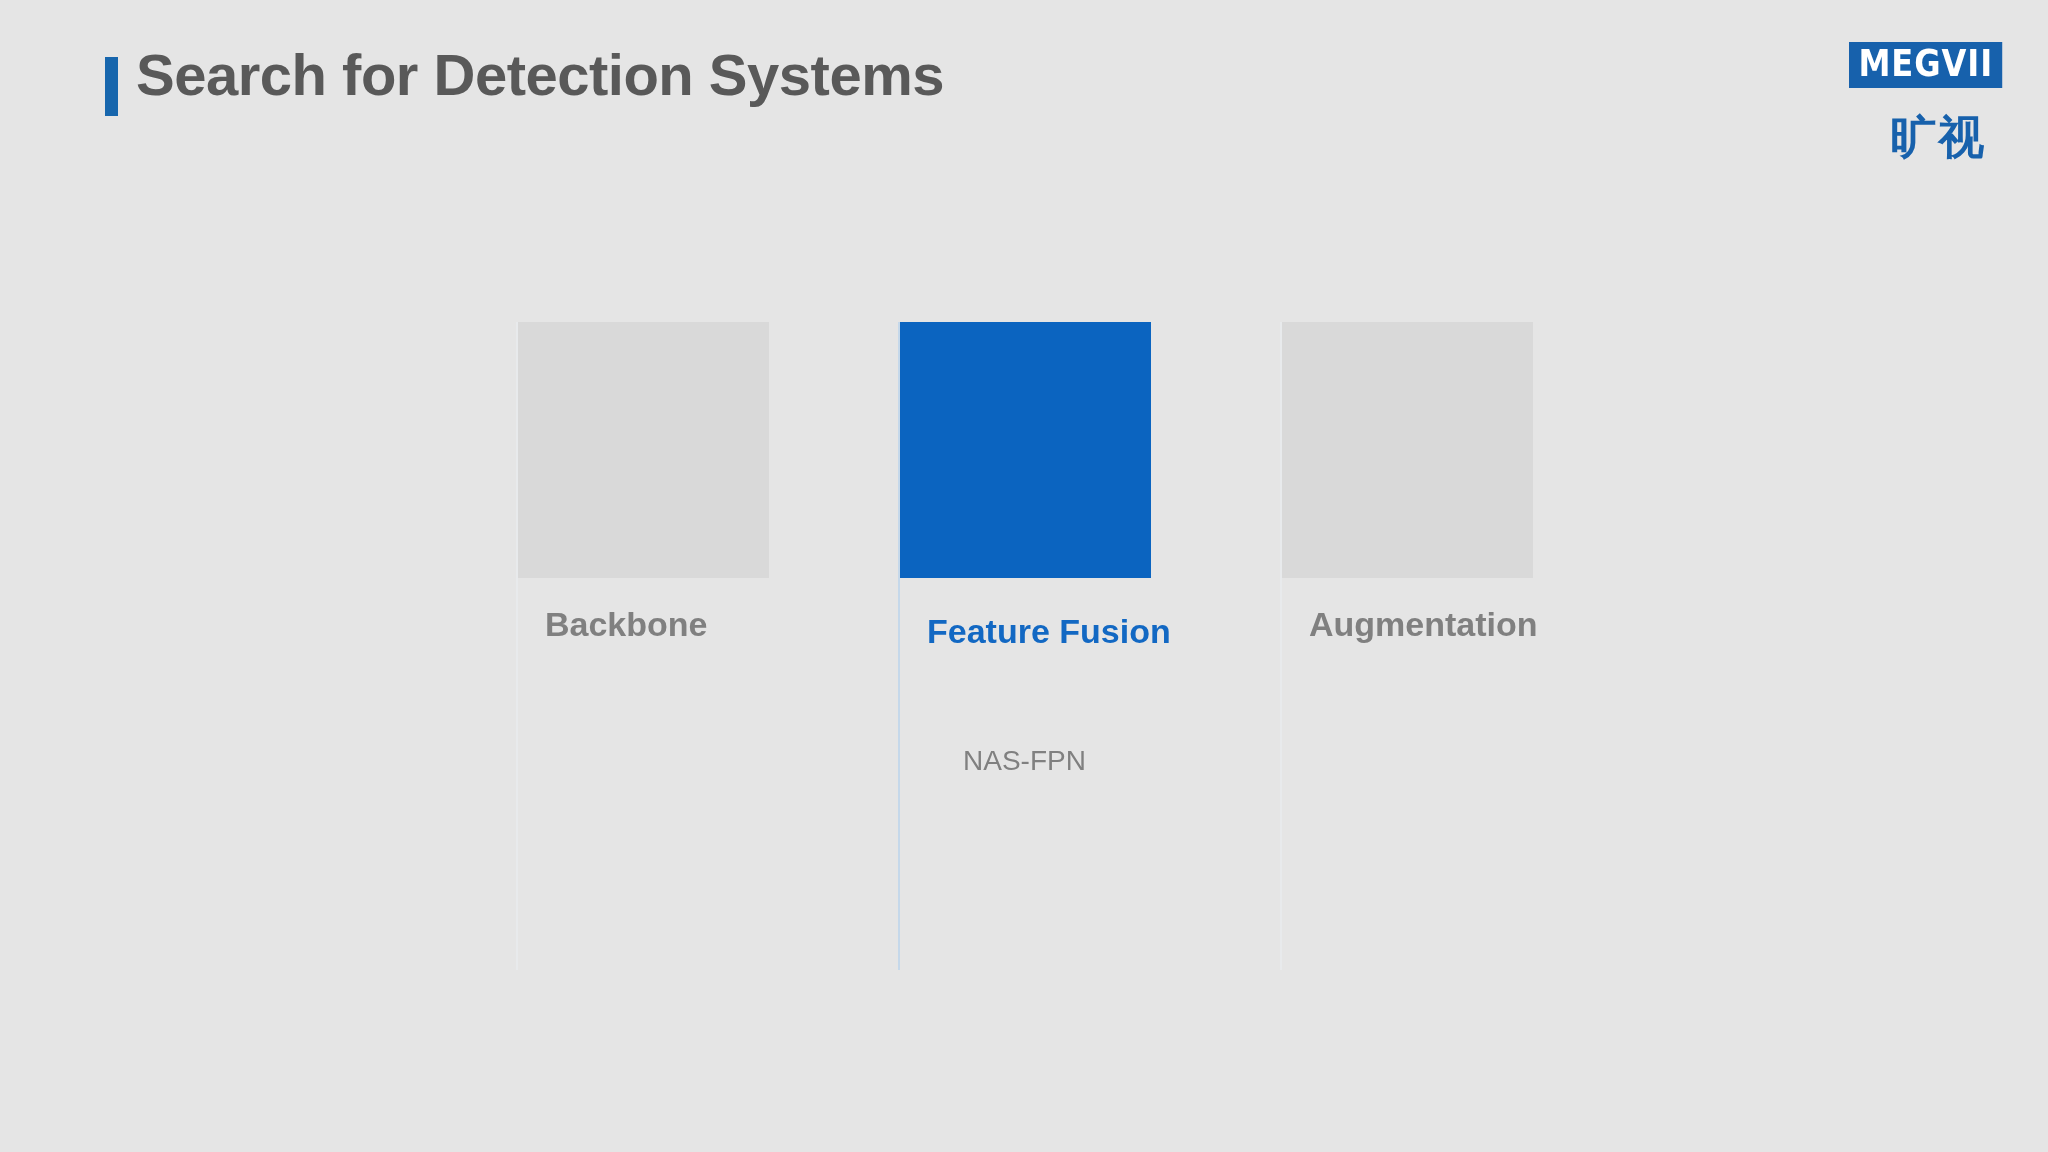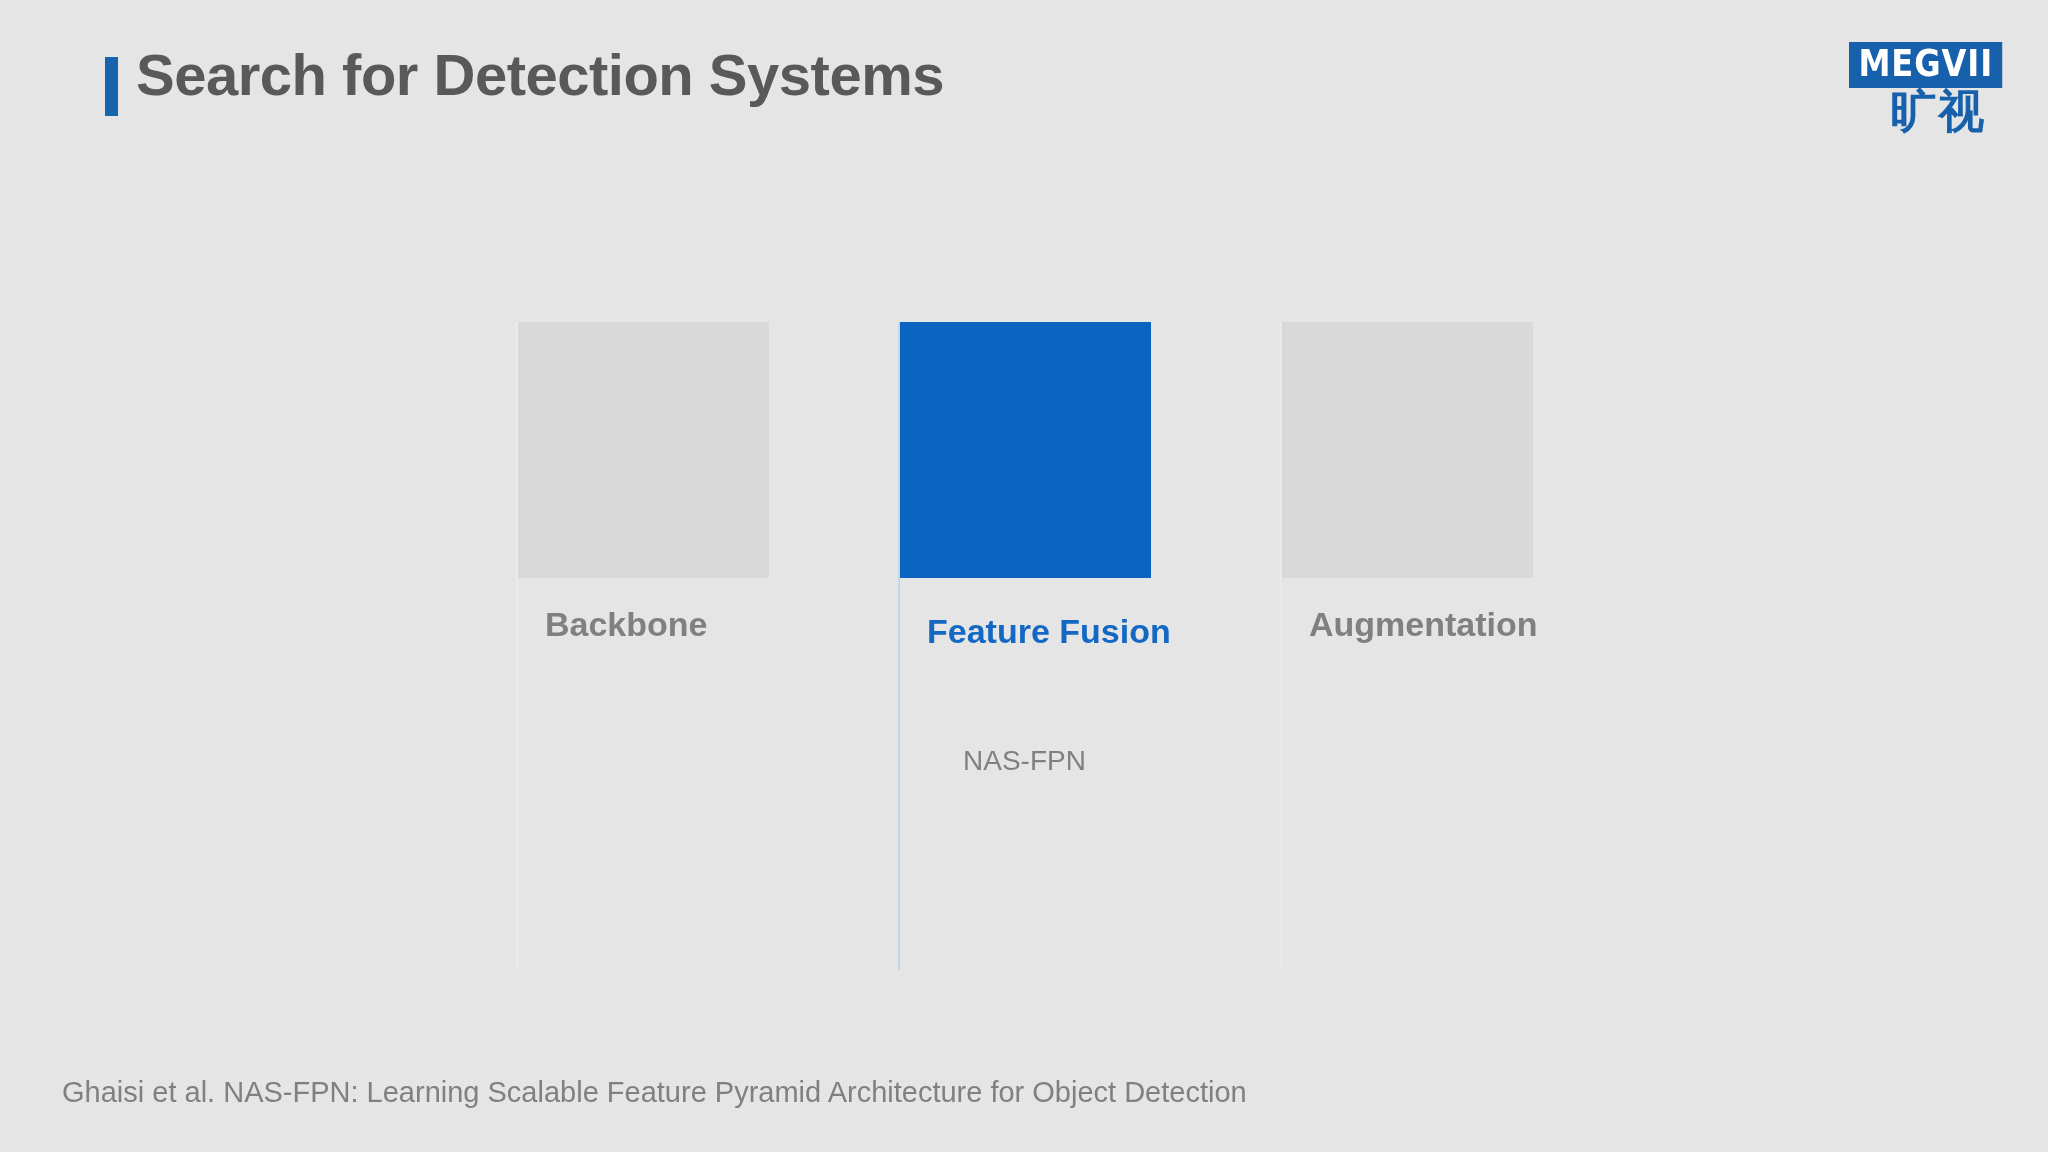--- a/index.html
+++ b/index.html
@@ -69,20 +69,21 @@
     transform-origin: left center;
   }
   .logo-cn {
     color: #1761ac;
     font-family: "DejaVu Sans", sans-serif;
     font-weight: bold;
     font-size: 46px;
     margin-left: 16px;
     line-height: 1;
     letter-spacing: 2px;
+    margin-top: 26px;
   }
 
   
   .columns {
     position: absolute;
     left: 0;
     top: 0;
     width: 2048px;
     height: 1152px;
   }
@@ -169,15 +170,14 @@
     </div>
 
     <div class="col-divider" style="left:1280px;"></div>
     <div class="column" style="left:1282px;">
       <div class="col-box grey"></div>
       <div class="col-label muted" style="left:27px; top:285px;">Augmentation</div>
     </div>
 
   </div>
 
-  <div class="citation">Ghaisi et al. NAS-FPN: Learning Scalable Feature Pyramid Architecture for Object Detection</div>
 
 </div>
 
 </body></html>

